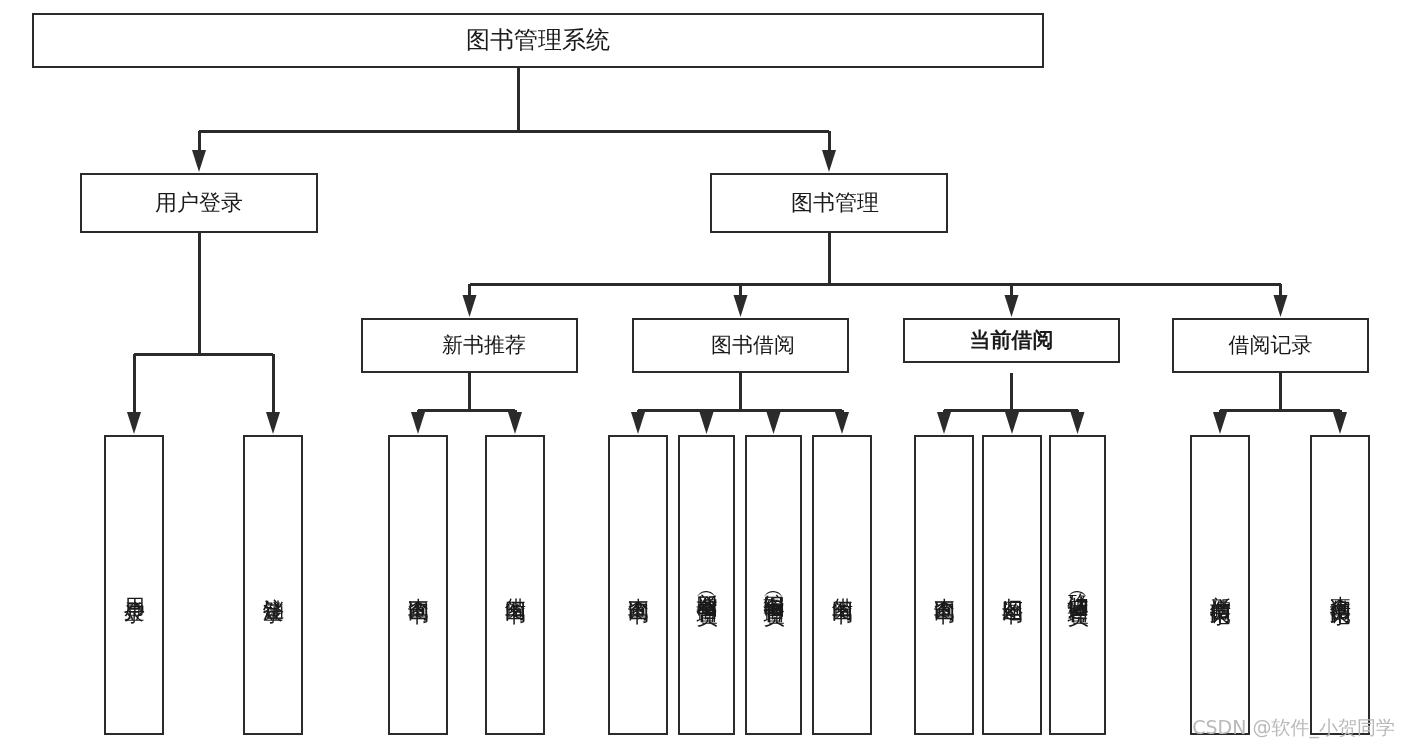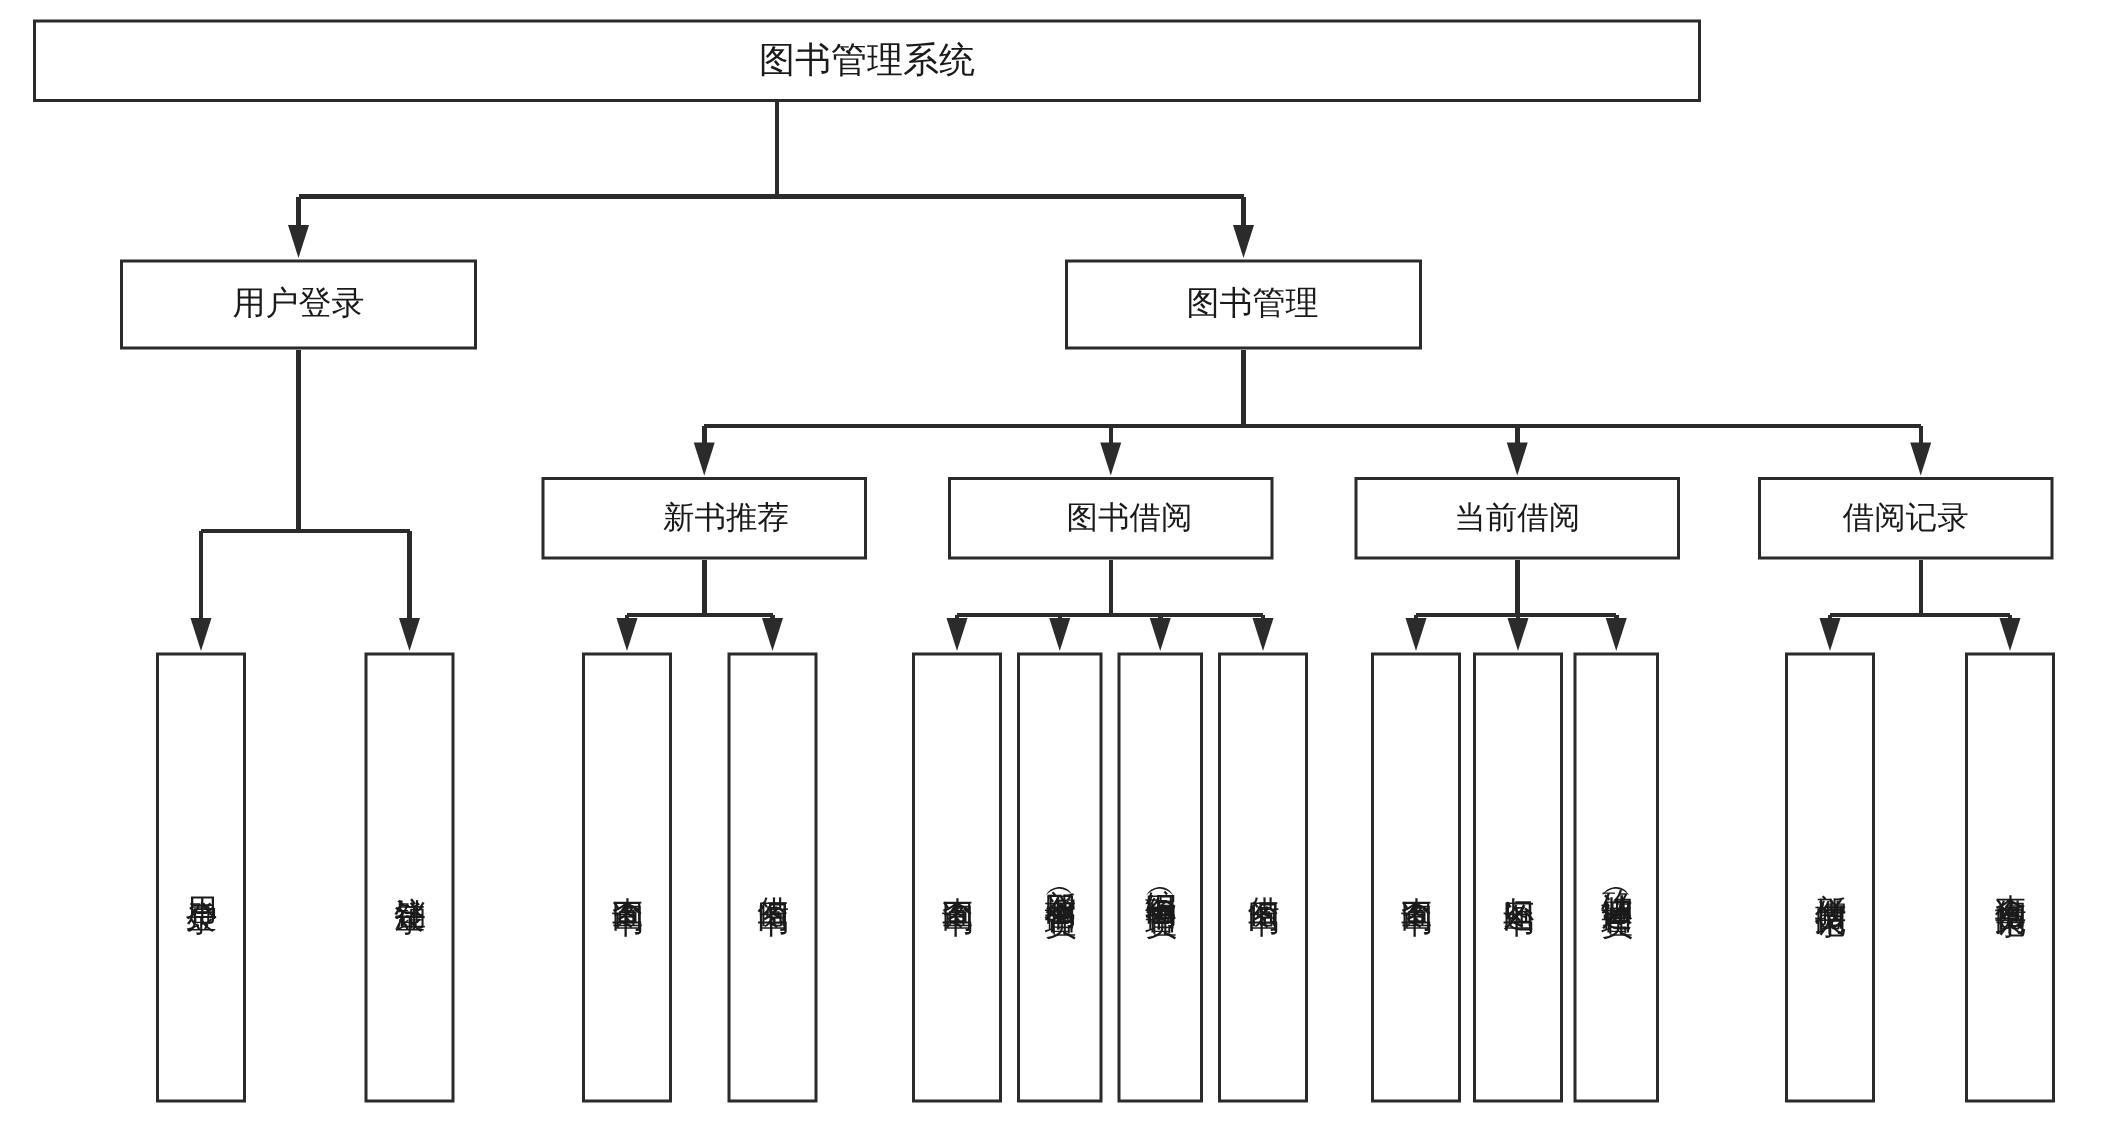--- a/index.html
+++ b/index.html
@@ -118,36 +118,36 @@
       <polygon points="1070.5,412 1084.5,412 1077.5,434" fill="#2b2b2b"></polygon>
       <line x1="1280.5" y1="373" x2="1280.5" y2="410" stroke="#2b2b2b" stroke-width="3" shape-rendering="crispEdges"></line>
       <line x1="1220" y1="410" x2="1340" y2="410" stroke="#2b2b2b" stroke-width="3" shape-rendering="crispEdges"></line>
       <line x1="1220" y1="410" x2="1220" y2="415" stroke="#2b2b2b" stroke-width="3" shape-rendering="crispEdges"></line>
       <polygon points="1213,412 1227,412 1220,434" fill="#2b2b2b"></polygon>
       <line x1="1340" y1="410" x2="1340" y2="415" stroke="#2b2b2b" stroke-width="3" shape-rendering="crispEdges"></line>
       <polygon points="1333,412 1347,412 1340,434" fill="#2b2b2b"></polygon>
     </svg>
 
   <div id="node-layer">
-      <div class="node-box lvl-0" style="left: 22px; top: 13px; width: 1112px; height: 55px;">
+      <div class="node-box lvl-0" style="left: 32px; top: 13px; width: 1012px; height: 55px;">
         <span class="node-label">图书管理系统</span>
       </div>
       <div class="node-box lvl-1" style="left: 80px; top: 173px; width: 238px; height: 60px;">
         <span class="node-label">用户登录</span>
       </div>
       <div class="node-box lvl-1" style="left: 710px; top: 173px; width: 238px; height: 60px; padding-left: 12px;">
         <span class="node-label">图书管理</span>
       </div>
       <div class="node-box lvl-2" style="left: 361px; top: 318px; width: 217px; height: 55px; padding-left: 29px;">
         <span class="node-label">新书推荐</span>
       </div>
       <div class="node-box lvl-2" style="left: 632px; top: 318px; width: 217px; height: 55px; padding-left: 25px;">
         <span class="node-label">图书借阅</span>
       </div>
-      <div class="node-box lvl-2" style="left: 903px; top: 318px; width: 217px; height: 55px;">
+      <div class="node-box lvl-2" style="left: 903px; top: 318px; width: 217px; height: 45px; font-weight: bold;">
         <span class="node-label">当前借阅</span>
       </div>
       <div class="node-box lvl-2" style="left: 1172px; top: 318px; width: 197px; height: 55px;">
         <span class="node-label">借阅记录</span>
       </div>
       <div class="node-box lvl-3 leaf" style="left: 104px; top: 435px; width: 60px; height: 300px;">
         <span class="node-label">用户登录</span>
       </div>
       <div class="node-box lvl-3 leaf" style="left: 243px; top: 435px; width: 60px; height: 300px;">
         <span class="node-label">注销登录</span>
@@ -180,13 +180,14 @@
         <span class="node-label">确认归还（管理员）</span>
       </div>
       <div class="node-box lvl-3 leaf" style="left: 1190px; top: 435px; width: 60px; height: 300px;">
         <span class="node-label">新增借阅记录</span>
       </div>
       <div class="node-box lvl-3 leaf" style="left: 1310px; top: 435px; width: 60px; height: 300px;">
         <span class="node-label">查询借阅记录</span>
       </div>
     </div>
 
+  <div id="watermark">CSDN @软件_小贺同学</div>
 </div>
 
 </body></html>

